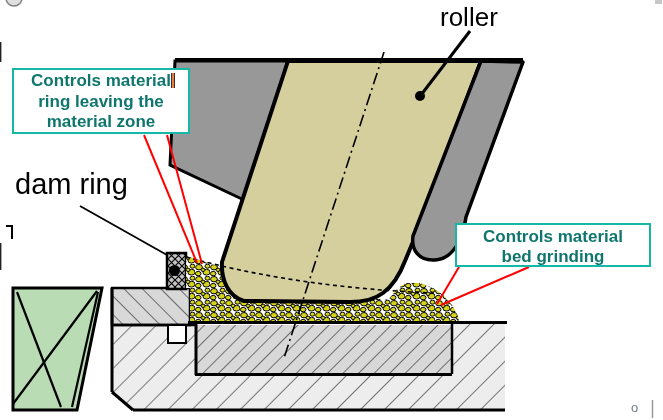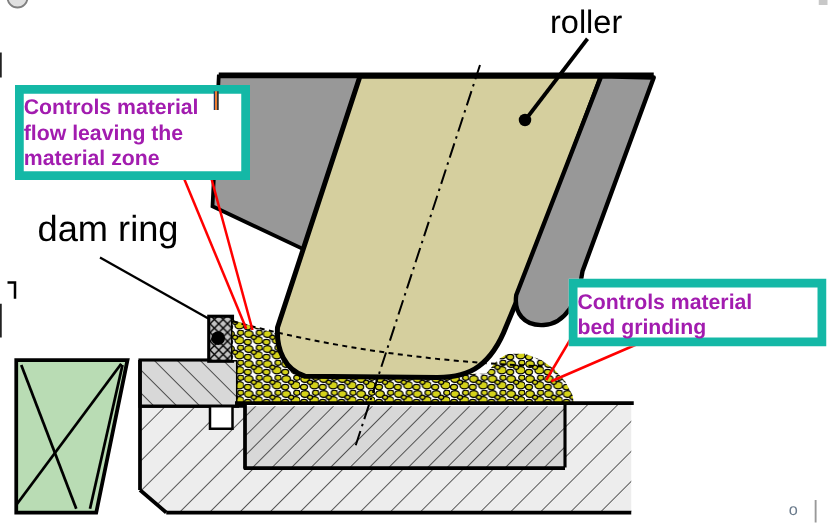--- a/index.html
+++ b/index.html
@@ -1,23 +1,23 @@
 <!DOCTYPE html>
 <html><head>
 <meta charset="utf-8">
 <style>
   html,body{margin:0;padding:0;background:#fff;}
   #stage{position:relative;width:663px;height:420px;background:#fff;overflow:hidden;
          font-family:"Liberation Sans", sans-serif;text-decoration:underline;}
   #stage svg{position:absolute;left:0;top:0;z-index:1;}
   .lbl{position:absolute;z-index:3;color:#000;white-space:nowrap;}
   #roller-label{left:440px;top:2px;font-size:26px;}
-  #dam-ring-label{left:30px;top:168px;font-size:29px;}
-  .callout{position:absolute;z-index:3;background:#fff;border:7px solid #14b8a6;
-           font-weight:bold;color:#a21caf;}
+  #dam-ring-label{left:15px;top:168px;font-size:29px;}
+  .callout{position:absolute;z-index:3;background:#fff;border:2px solid #14b8a6;
+           text-align:center;font-weight:bold;color:#0f766e;}
   #callout-flow{left:12px;top:68px;width:174px;height:61px;font-size:17px;line-height:20.5px;padding-top:1px;}
   #callout-bed{left:455px;top:223px;width:192px;height:38px;font-size:17px;line-height:19.5px;padding-top:2px;}
   #artifact-stripes{position:absolute;z-index:4;left:171px;top:73px;width:4px;height:15px;
      background:linear-gradient(90deg,#1f3864 0 34%,#ed7d31 34% 67%,#333 67% 100%);}
   #corner-glyph{position:absolute;z-index:2;left:631px;top:400px;font-size:13px;color:#6b7b8c;}
 </style>
 </head>
 <body>
 
 <div id="stage">
@@ -135,21 +135,21 @@
   </g>
 
   <line x1="652.5" y1="400" x2="652.5" y2="418" stroke="#999" stroke-width="1.5"></line>
 </svg>
 
 <div class="lbl" id="roller-label">roller</div>
 <div class="lbl" id="dam-ring-label">dam ring</div>
 
 <div class="callout" id="callout-flow">
   <div>Controls material</div>
-  <div>flow leaving the</div>
+  <div>ring leaving the</div>
   <div>material zone</div>
 </div>
 
 <div class="callout" id="callout-bed">
   <div>Controls material</div>
   <div>bed grinding</div>
 </div>
 
 <div id="artifact-stripes"></div>
 <div id="corner-glyph">o</div>

